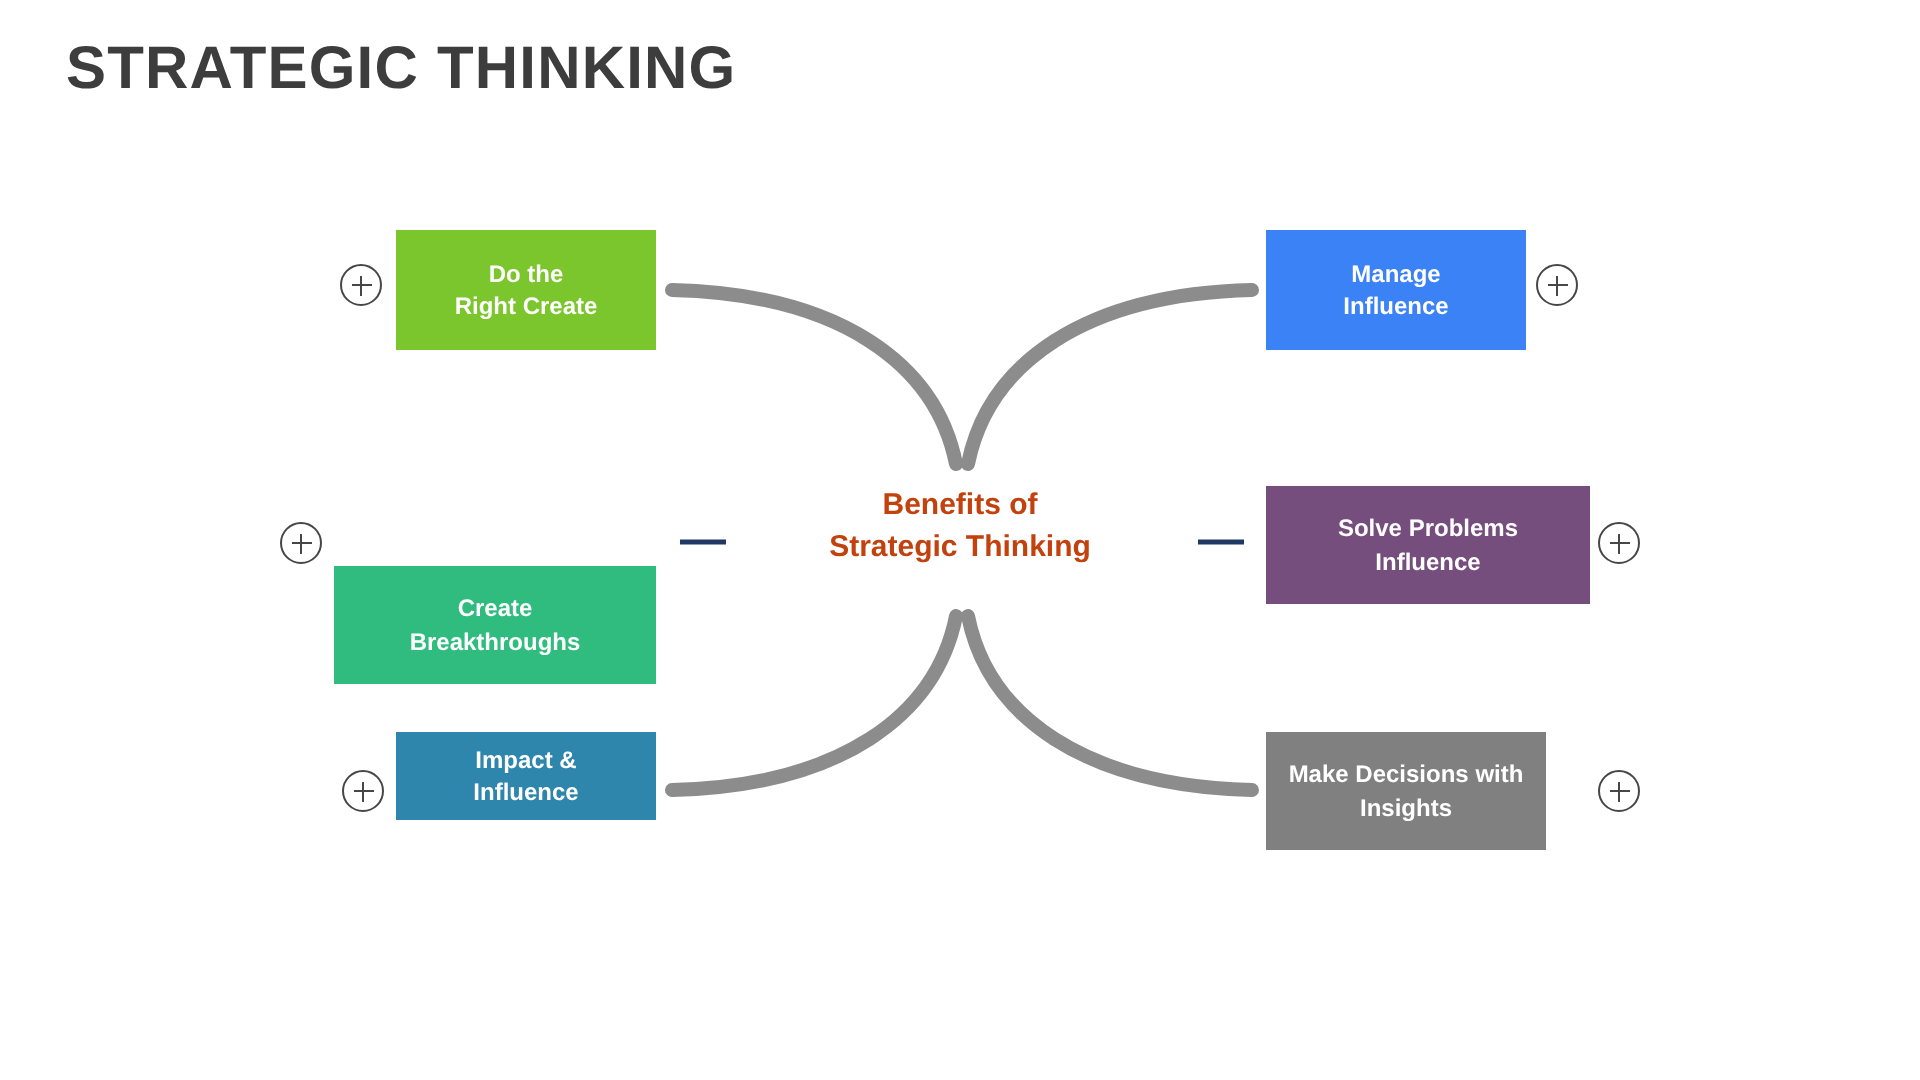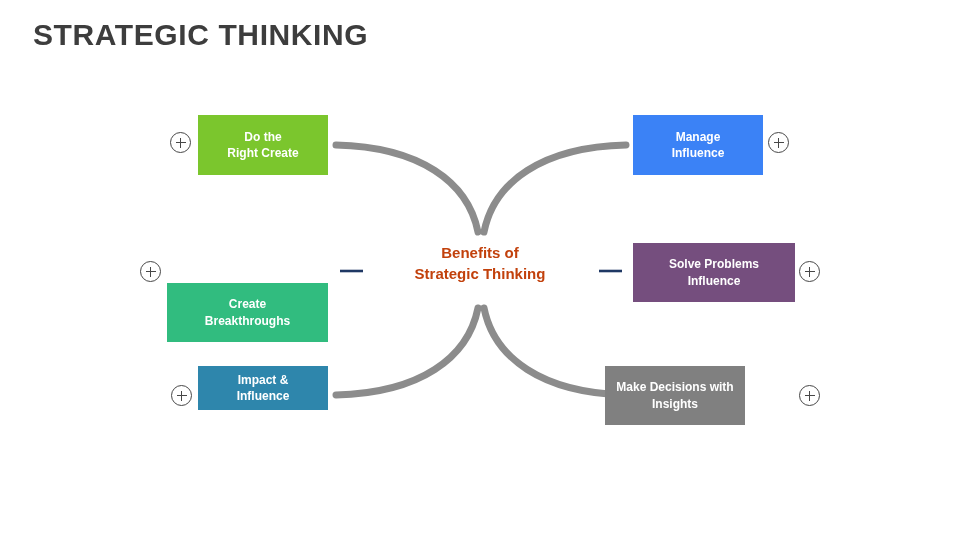--- a/index.html
+++ b/index.html
@@ -162,21 +162,21 @@
   <div class="plus-icon" style="left:768px; top:132px;"></div>
 
   <div class="node-box" style="left:633px; top:243px; width:162px; height:59px; background:#754E7E;">
     <span>
       <span>Solve Problems</span>
       <span>Influence</span>
     </span>
   </div>
   <div class="plus-icon" style="left:799px; top:261px;"></div>
 
-  <div class="node-box" style="left:605px; top:366px; width:140px; height:59px; background:#808080;">
+  <div class="node-box" style="left:633px; top:366px; width:140px; height:59px; background:#808080;">
     <span>
       <span>Make Decisions with</span>
       <span>Insights</span>
     </span>
   </div>
   <div class="plus-icon" style="left:799px; top:385px;"></div>
 
   <div id="center-label">
     <span>Benefits of</span>
     <span>Strategic Thinking</span>

